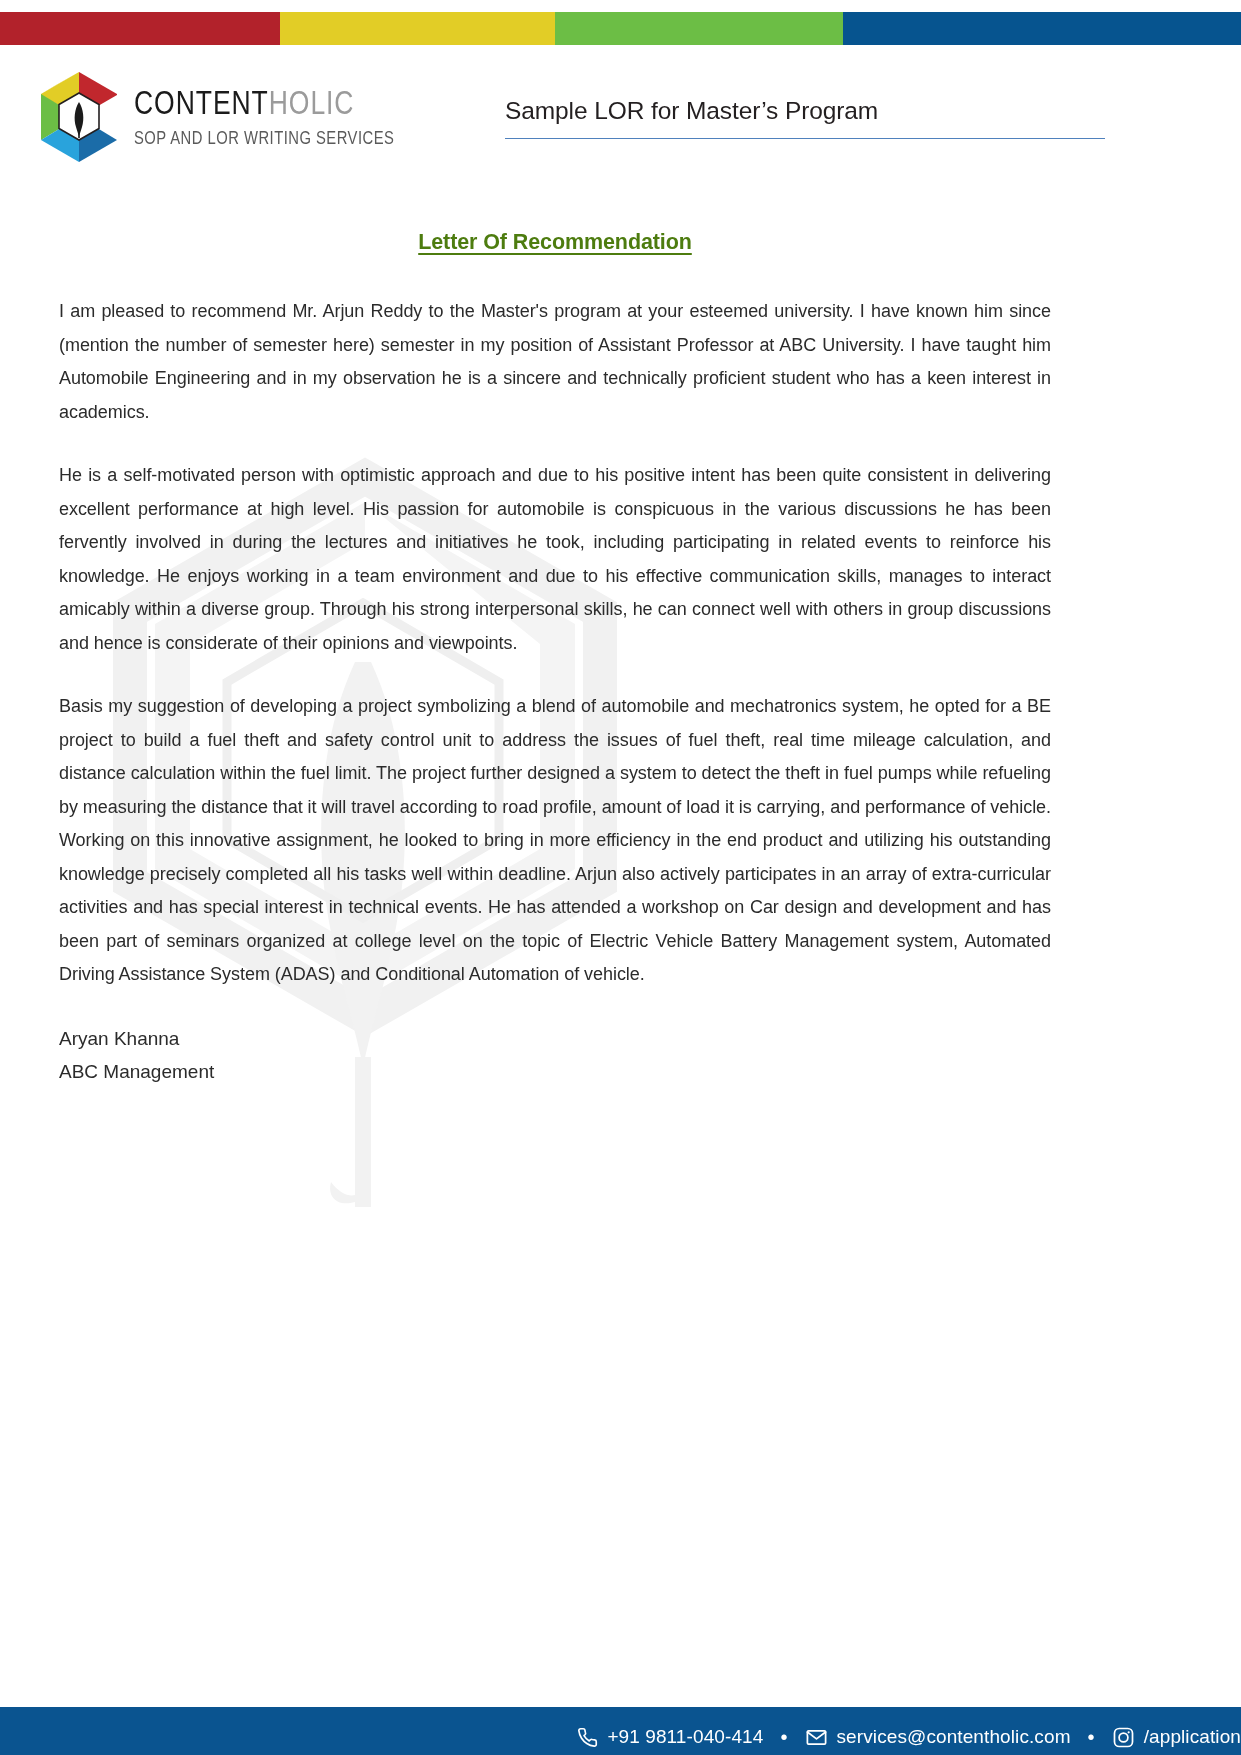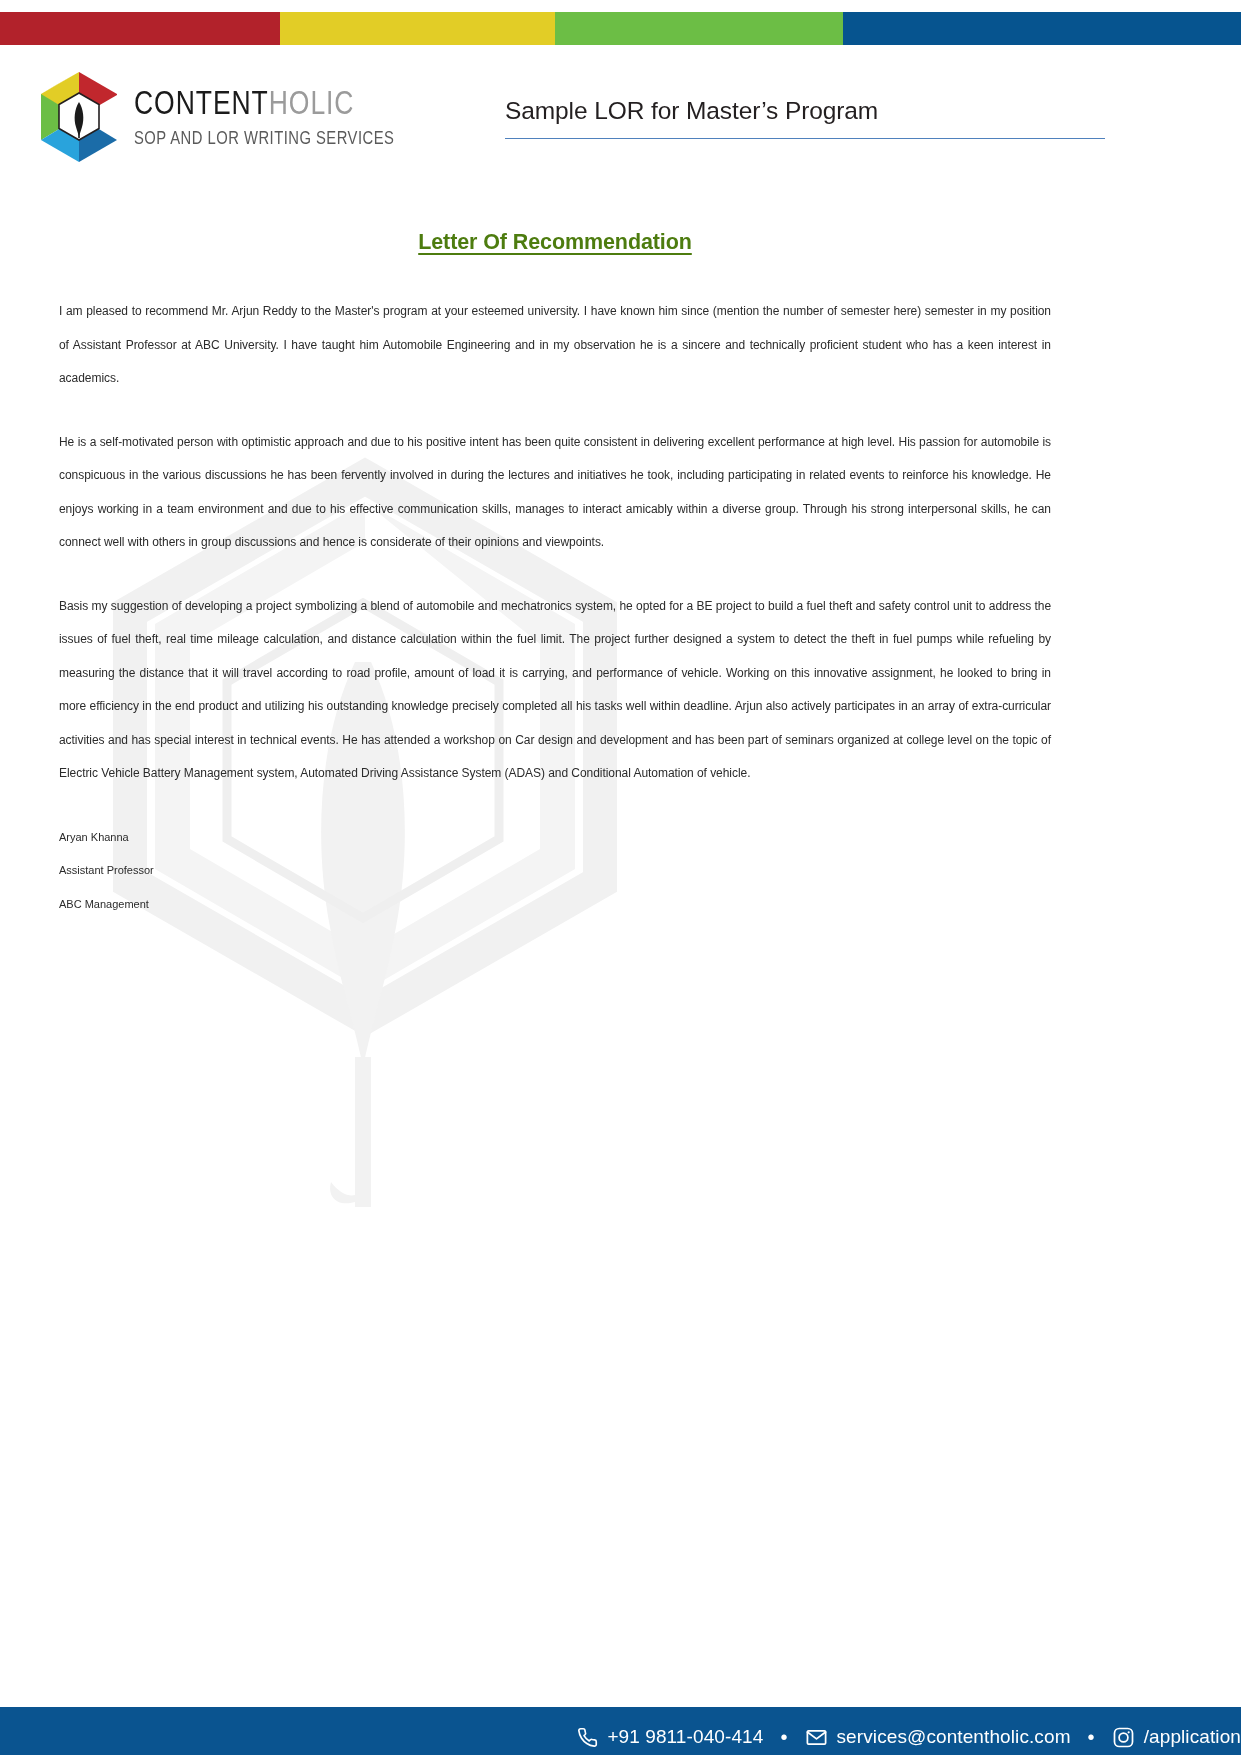--- a/index.html
+++ b/index.html
@@ -119,32 +119,32 @@
     font-size: 21.5px;
     font-weight: 700;
     color: #4d7c0f;
     text-decoration: underline;
     text-underline-offset: 4px;
     margin: 0 0 40px 0;
     letter-spacing: -0.1px;
   }
   p.para {
     margin: 0 0 30px 0;
-    font-size: 12px;
+    font-size: 18px;
     line-height: 33.5px;
     color: #2b2b2b;
     text-align: justify;
     text-justify: inter-word;
     letter-spacing: -0.05px;
   }
   p.para.last { margin-bottom: 36px; }
 
   .signoff { margin-top: 2px; }
   .signoff div {
-    font-size: 11px;
+    font-size: 19px;
     line-height: 33.5px;
     color: #2b2b2b;
   }
 
   
   .footer {
     position: absolute;
     left: 0; bottom: 0;
     width: 1241px;
     height: 60px;
@@ -241,21 +241,20 @@
 
   <div class="content">
     <h1 class="letter-heading">Letter Of Recommendation</h1>
 
     <p class="para">I am pleased to recommend Mr. Arjun Reddy to the Master's program at your esteemed university. I have known him since (mention the number of semester here) semester in my position of Assistant Professor at ABC University. I have taught him Automobile Engineering and in my observation he is a sincere and technically proficient student who has a keen interest in academics.</p>
     <p class="para">He is a self-motivated person with optimistic approach and due to his positive intent has been quite consistent in delivering excellent performance at high level. His passion for automobile is conspicuous in the various discussions he has been fervently involved in during the lectures and initiatives he took, including participating in related events to reinforce his knowledge. He enjoys working in a team environment and due to his effective communication skills, manages to interact amicably within a diverse group. Through his strong interpersonal skills, he can connect well with others in group discussions and hence is considerate of their opinions and viewpoints.</p>
     <p class="para">Basis my suggestion of developing a project symbolizing a blend of automobile and mechatronics system, he opted for a BE project to build a fuel theft and safety control unit to address the issues of fuel theft, real time mileage calculation, and distance calculation within the fuel limit. The project further designed a system to detect the theft in fuel pumps while refueling by measuring the distance that it will travel according to road profile, amount of load it is carrying, and performance of vehicle. Working on this innovative assignment, he looked to bring in more efficiency in the end product and utilizing his outstanding knowledge precisely completed all his tasks well within deadline. Arjun also actively participates in an array of extra-curricular activities and has special interest in technical events.  He has attended a workshop on Car design and development and has been part of seminars organized at college level on the topic of Electric Vehicle Battery Management system, Automated Driving Assistance System (ADAS) and Conditional Automation of vehicle.</p>
 
     <div class="signoff">
       <div>Aryan Khanna</div>
-      <div>Assistant Professor</div>
       <div>ABC Management</div>
     </div>
   </div>
 
   <div class="footer" style="background: rgb(10, 84, 144);">
     <div class="footer-inner">
 
       <span class="fitem">
         <span class="ficon">
           <svg width="21" height="21" viewBox="0 0 24 24" fill="none" stroke="#ffffff" stroke-width="1.9" stroke-linecap="round" stroke-linejoin="round">

